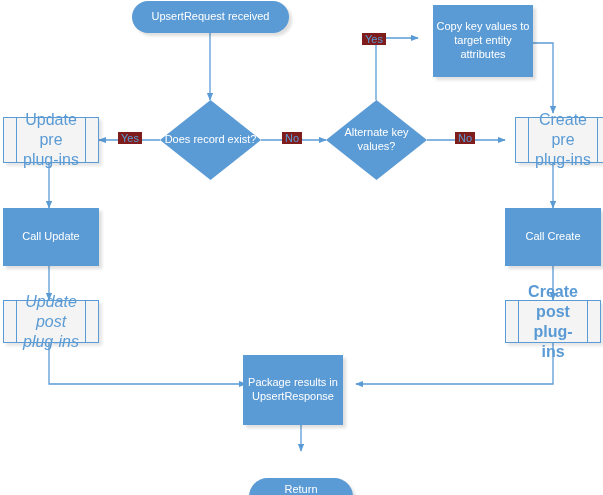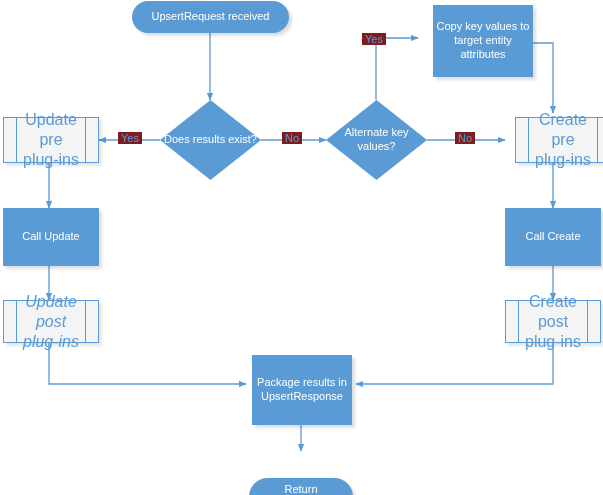--- a/index.html
+++ b/index.html
@@ -149,21 +149,21 @@
   <div class="node fill terminator" style="left:132px; top:1px; width:157px; height:32px;">
     <span>UpsertRequest received</span>
   </div>
 
   <div class="node fill" style="left:423px; top:5px; width:100px; height:72px;margin-left:10px;">
     <span>Copy key values to target entity attributes</span>
   </div>
 
   <div class="decision" style="left:160px; top:100px; width:101px; height:80px;">
     <div class="dshape"></div>
-    <div class="dtext">Does results exist?</div>
+    <div class="dtext">Does record exist?</div>
   </div>
 
   <div class="decision" style="left:326px; top:100px; width:101px; height:80px;">
     <div class="dshape"></div>
     <div class="dtext">Alternate key values?</div>
   </div>
 
   <div class="node predef" style="left:3px; top:117px; width:96px; height:46px;">
     <span class="bar left"></span>
     <span class="bar right"></span>
@@ -183,27 +183,27 @@
   <div class="node fill" style="left:505px; top:208px; width:96px; height:58px;">
     <span>Call Create</span>
   </div>
 
   <div class="node predef" style="left:3px; top:300px; width:96px; height:43px;font-style:italic;">
     <span class="bar left"></span>
     <span class="bar right"></span>
     <span class="ptext">Update post plug-ins</span>
   </div>
 
-  <div class="node predef" style="left:505px; top:300px; width:96px; height:43px;">
+  <div class="node predef" style="left:505px; top:300px; width:96px; height:43px;font-weight:bold;">
     <span class="bar left"></span>
     <span class="bar right"></span>
     <span class="ptext">Create post plug-ins</span>
   </div>
 
-  <div class="node fill" style="left:252px; top:355px; width:100px; height:70px;">
+  <div class="node fill" style="left:243px; top:355px; width:100px; height:70px;">
     <span>Package results in UpsertResponse</span>
   </div>
 
   <div class="node fill terminator" style="left:249px; top:454px; width:104px; height:37px;margin-top:24px;">
     <span>Return UpsertResponse</span>
   </div>
 
   <div class="edge-label" style="left:118px; top:132px;">Yes</div>
   <div class="edge-label" style="left:282px; top:132px;">No</div>
   <div class="edge-label" style="left:362px; top:33px;">Yes</div>

